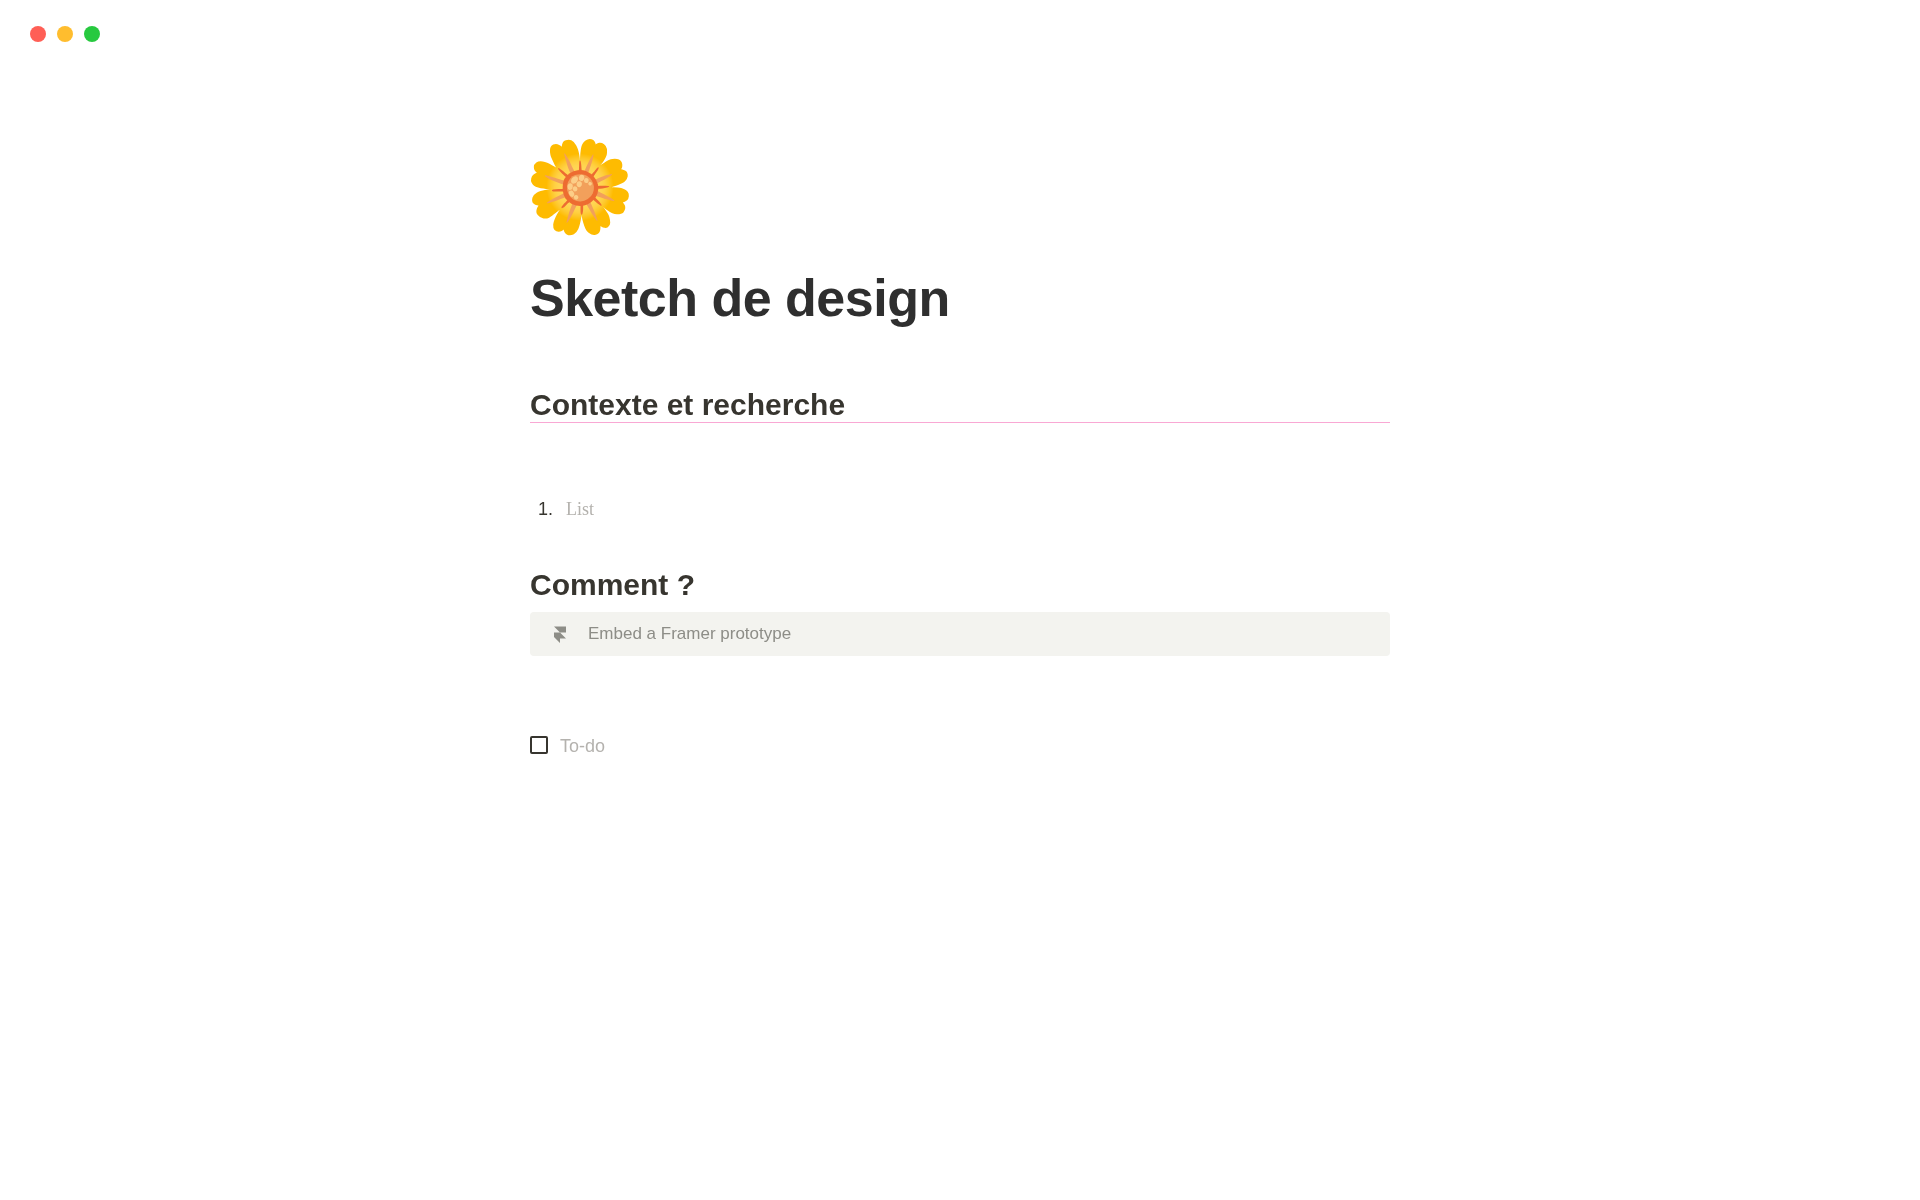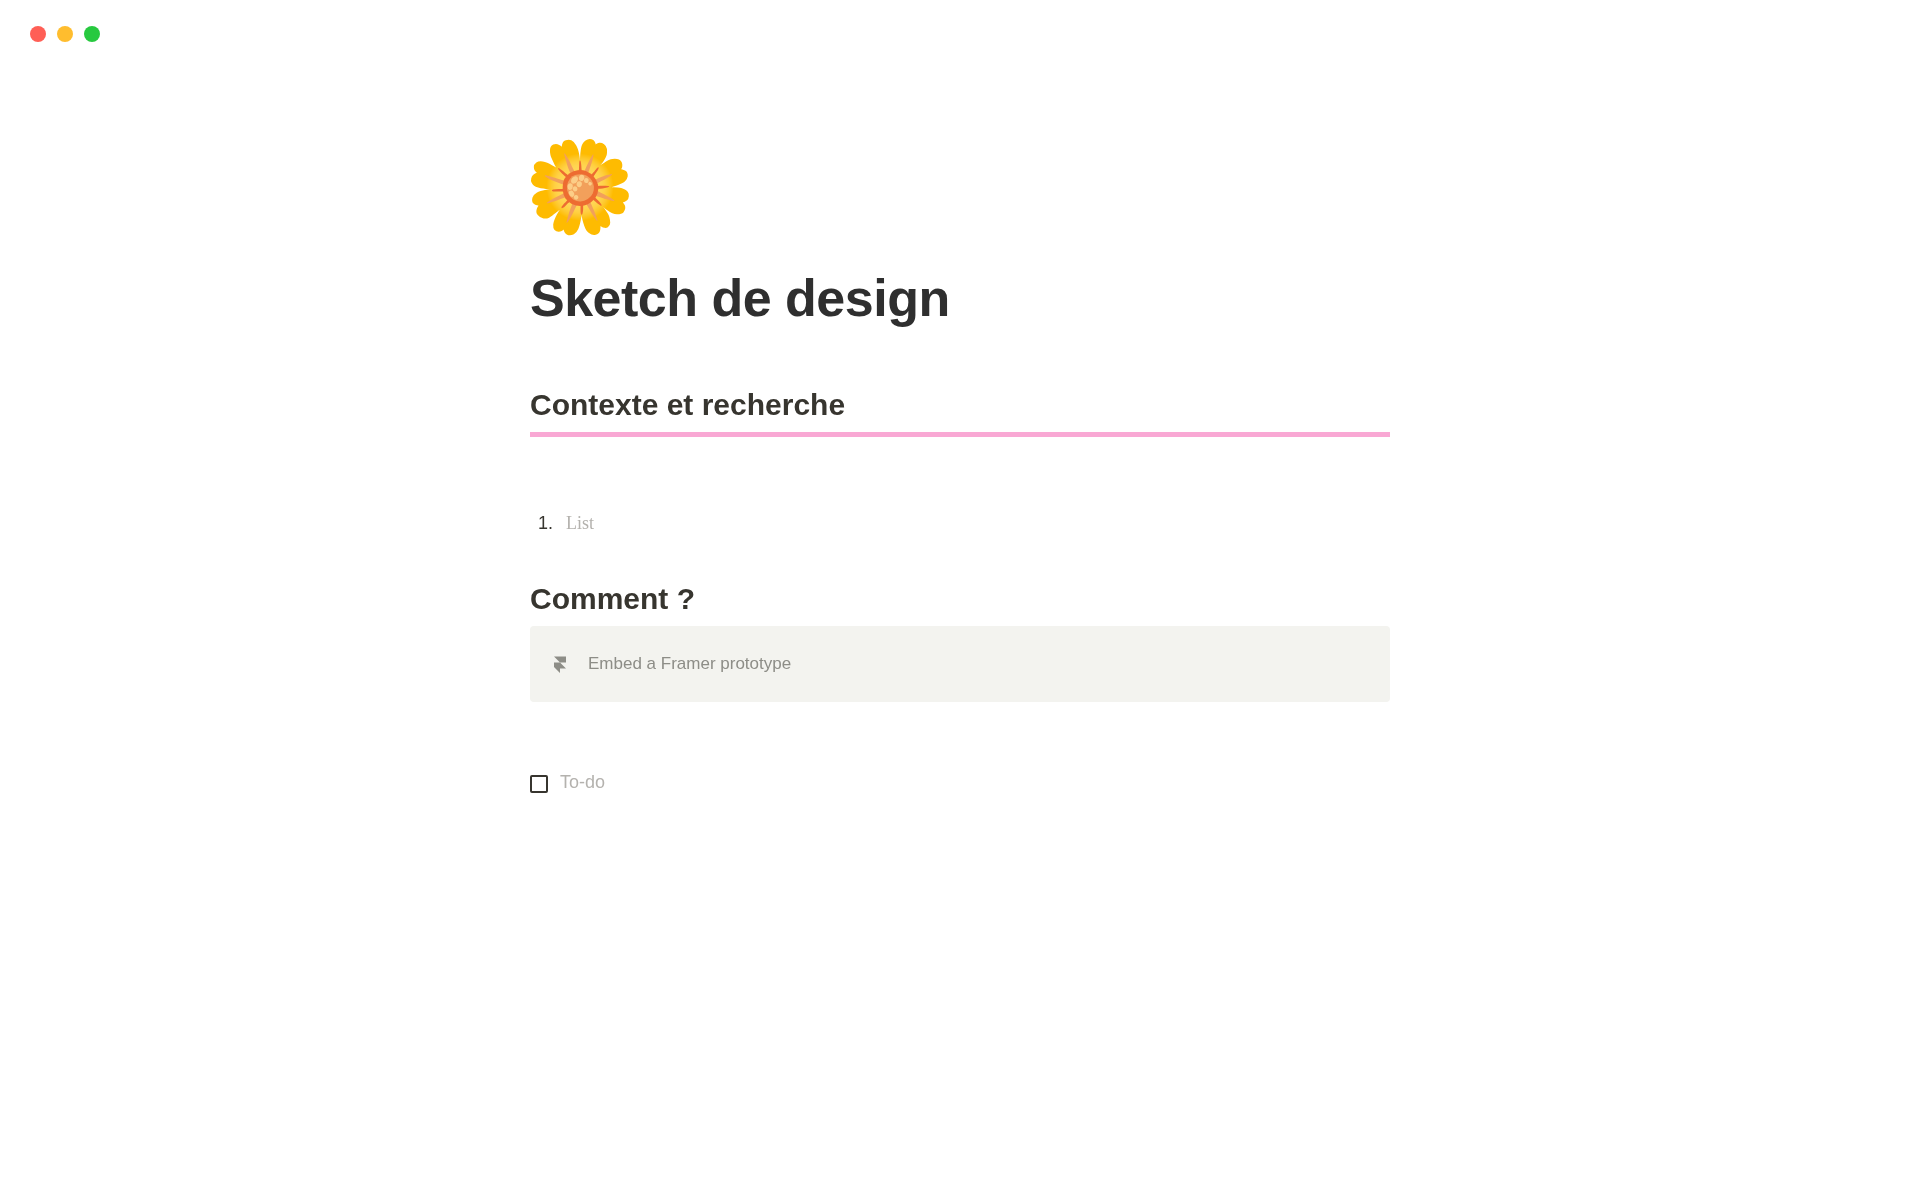--- a/index.html
+++ b/index.html
@@ -47,22 +47,21 @@
     font-weight: 700;
     color: #2f2f2f;
     margin-bottom: 60px;
     letter-spacing: -0.5px;
   }
 
   .section-heading {
     font-size: 30px;
     font-weight: 600;
     color: #37352f;
-    padding-bottom: 10px;
-    border-bottom: 5px solid #f9a8d4;
+    border-bottom: 1px solid #f9a8d4;
     margin-bottom: 0;
   }
 
   .section-spacer-lg { height: 56px; }
   .section-spacer-md { height: 48px; }
 
   .ordered-list {
     margin-top: 20px;
     padding-left: 8px;
   }
@@ -78,21 +77,21 @@
     min-width: 18px;
   }
   .placeholder {
     color: #b4b2ae;
     font-family: Liberation Serif, serif;
   }
 
   .embed-block {
     background: #f3f3ef;
     border-radius: 4px;
-    padding: 28px 20px;
+    padding: 12px 20px;
     display: flex;
     align-items: center;
     gap: 18px;
     margin-top: 10px;
     font-size: 17px;
     color: #8d8d87;
     cursor: pointer;
   }
   .embed-block:first-of-type { margin-top: 22px; }
 
@@ -100,23 +99,23 @@
     width: 20px;
     height: 20px;
     display: flex;
     align-items: center;
     justify-content: center;
     color: #8d8d87;
   }
 
   .todo-row {
     display: flex;
-    align-items: flex-end;
+    align-items: flex-start;
     gap: 12px;
-    margin-top: 22px;
+    margin-top: 32px;
     font-size: 18px;
   }
   .todo-checkbox {
     width: 18px;
     height: 18px;
     border: 2px solid #37352f;
     border-radius: 2px;
     flex-shrink: 0;
     cursor: pointer;
     background: transparent;

